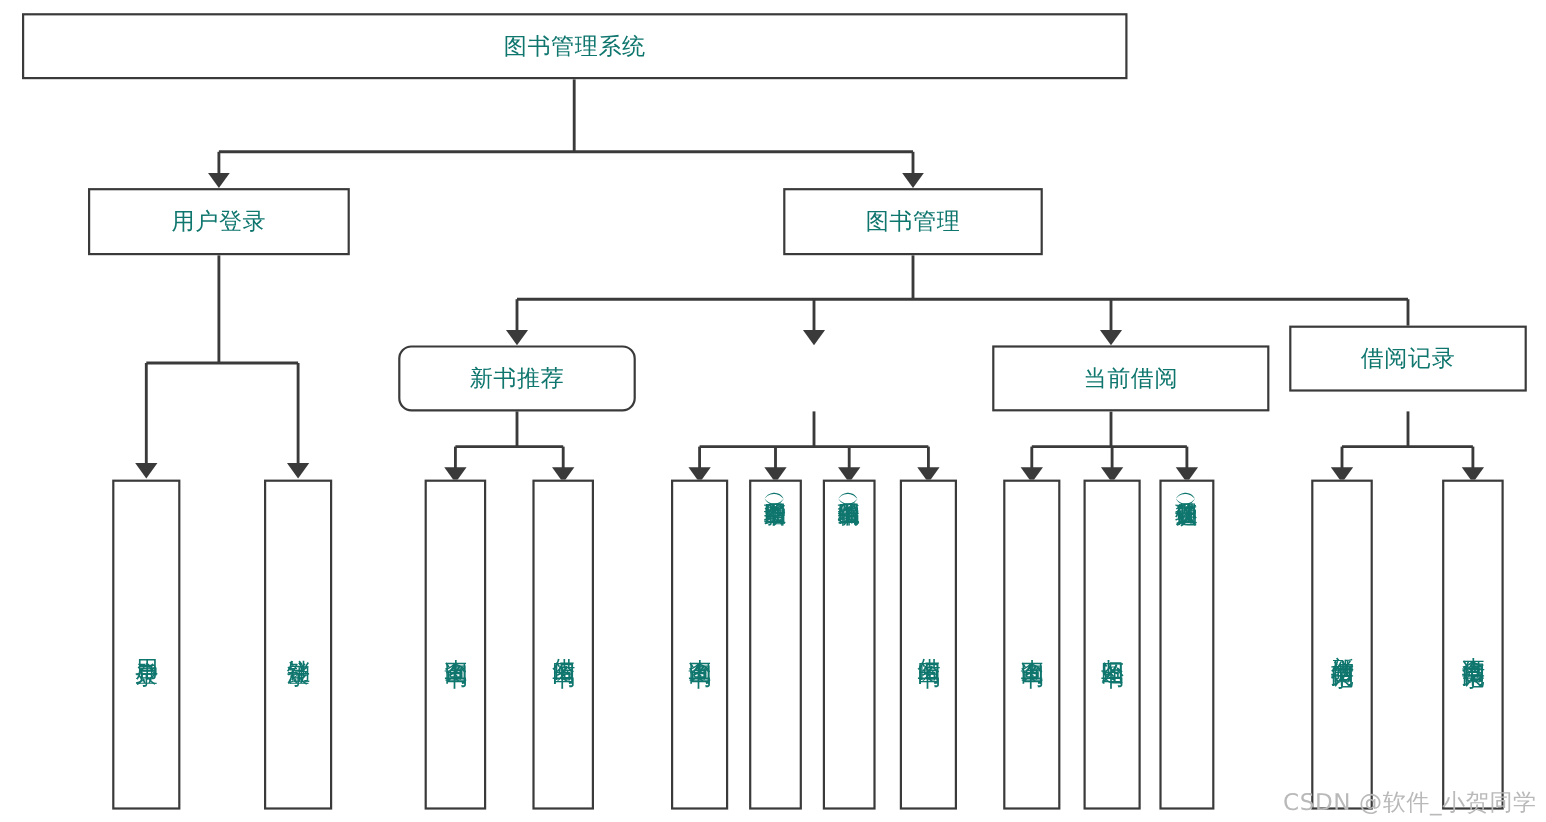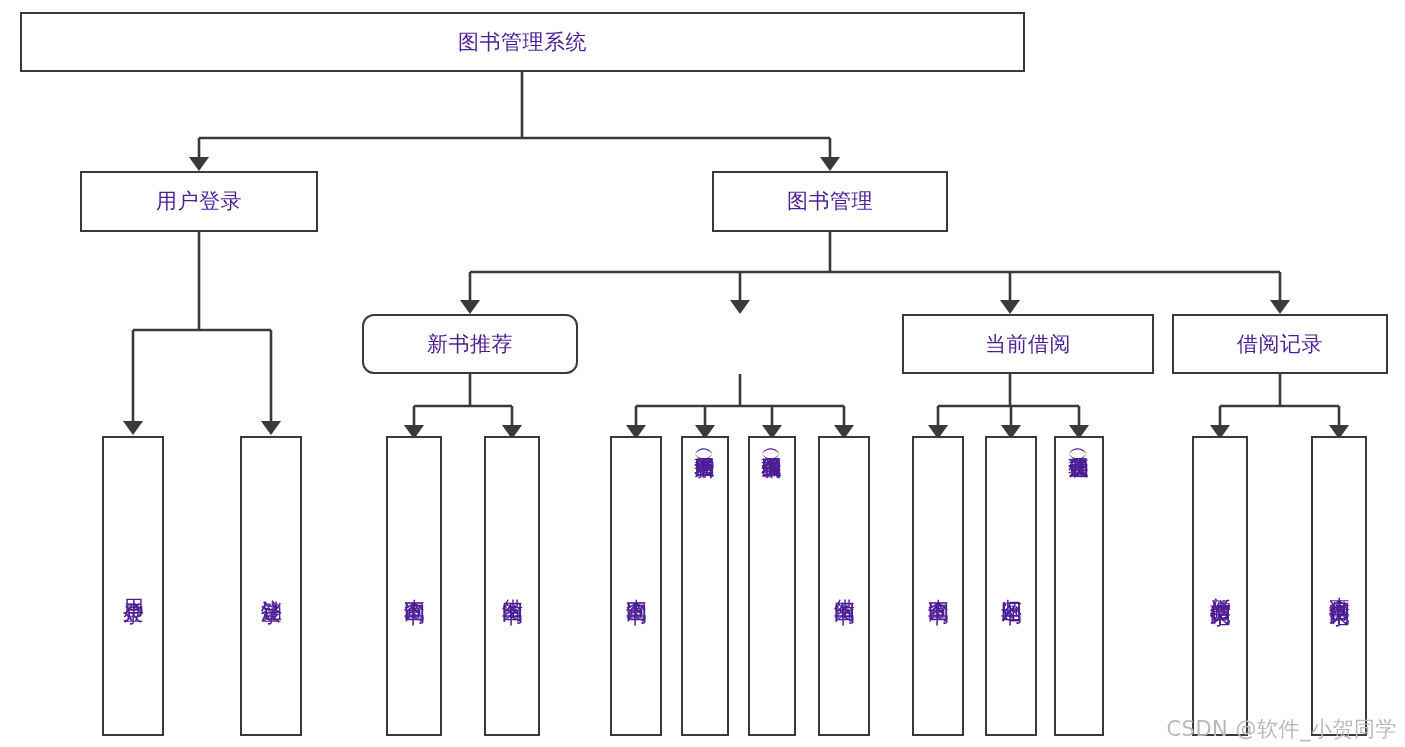--- a/index.html
+++ b/index.html
@@ -27,21 +27,21 @@
     height: 747px;
   }
   .node {
     position: absolute;
     box-sizing: border-box;
     background: #ffffff;
     border: 2px solid #3a3a3a;
     display: flex;
     align-items: center;
     justify-content: center;
-    color: #4c1d95;
+    color: #0f766e;
   }
   .node-label {
     display: block;
     text-align: center;
     line-height: 1.18;
   }
   
   .node.horiz .node-label {
     writing-mode: horizontal-tb;
     font-size: 21px;
@@ -146,21 +146,21 @@
   <div class="node horiz" style="left:712px; top:171px; width:236px; height:61px;">
     <span class="node-label">图书管理</span>
   </div>
 
   <div class="node horiz" style="left:362px; top:314px; width:216px; height:60px;border-radius:12px;">
     <span class="node-label">新书推荐</span>
   </div>
   <div class="node horiz" style="left:902px; top:314px; width:252px; height:60px;">
     <span class="node-label">当前借阅</span>
   </div>
-  <div class="node horiz" style="left:1172px; top:314px; width:216px; height:60px;">
+  <div class="node horiz" style="left:1172px; top:296px; width:216px; height:60px;">
     <span class="node-label">借阅记录</span>
   </div>
 
   <div class="node vert" style="left:102px; top:436px; width:62px; height:300px;">
     <span class="node-label">用户登录</span>
   </div>
   <div class="node vert" style="left:240px; top:436px; width:62px; height:300px;">
     <span class="node-label">注销登录</span>
   </div>
 

